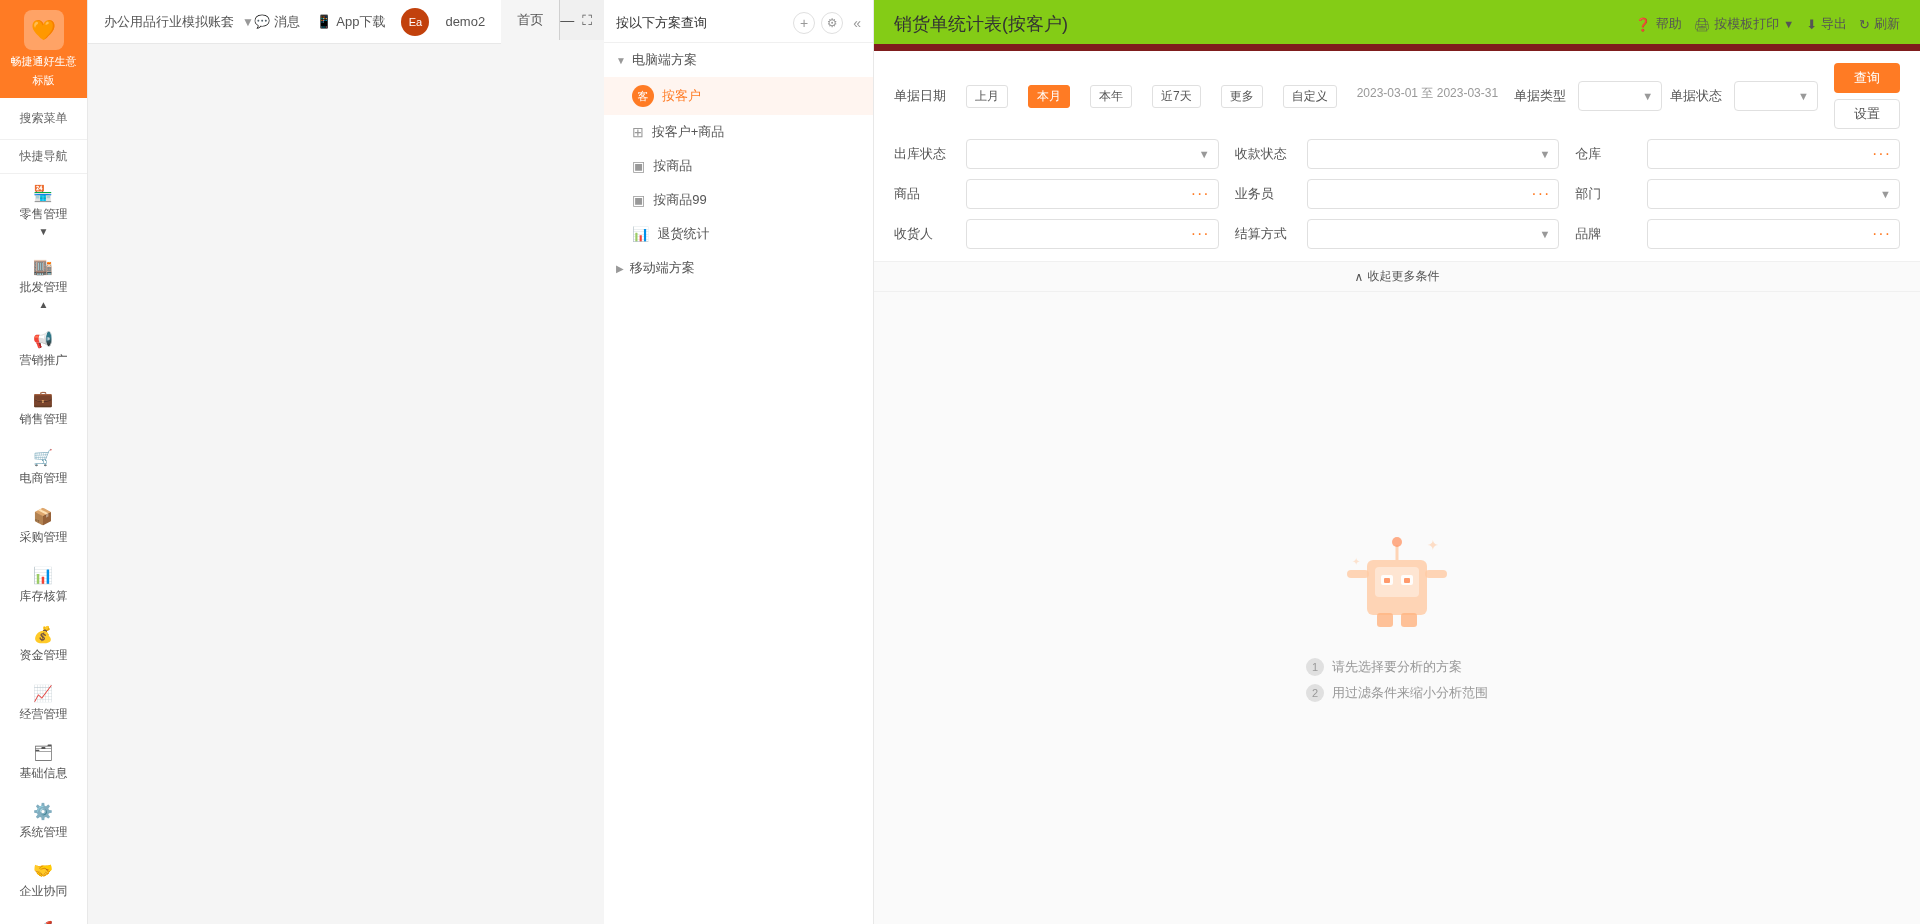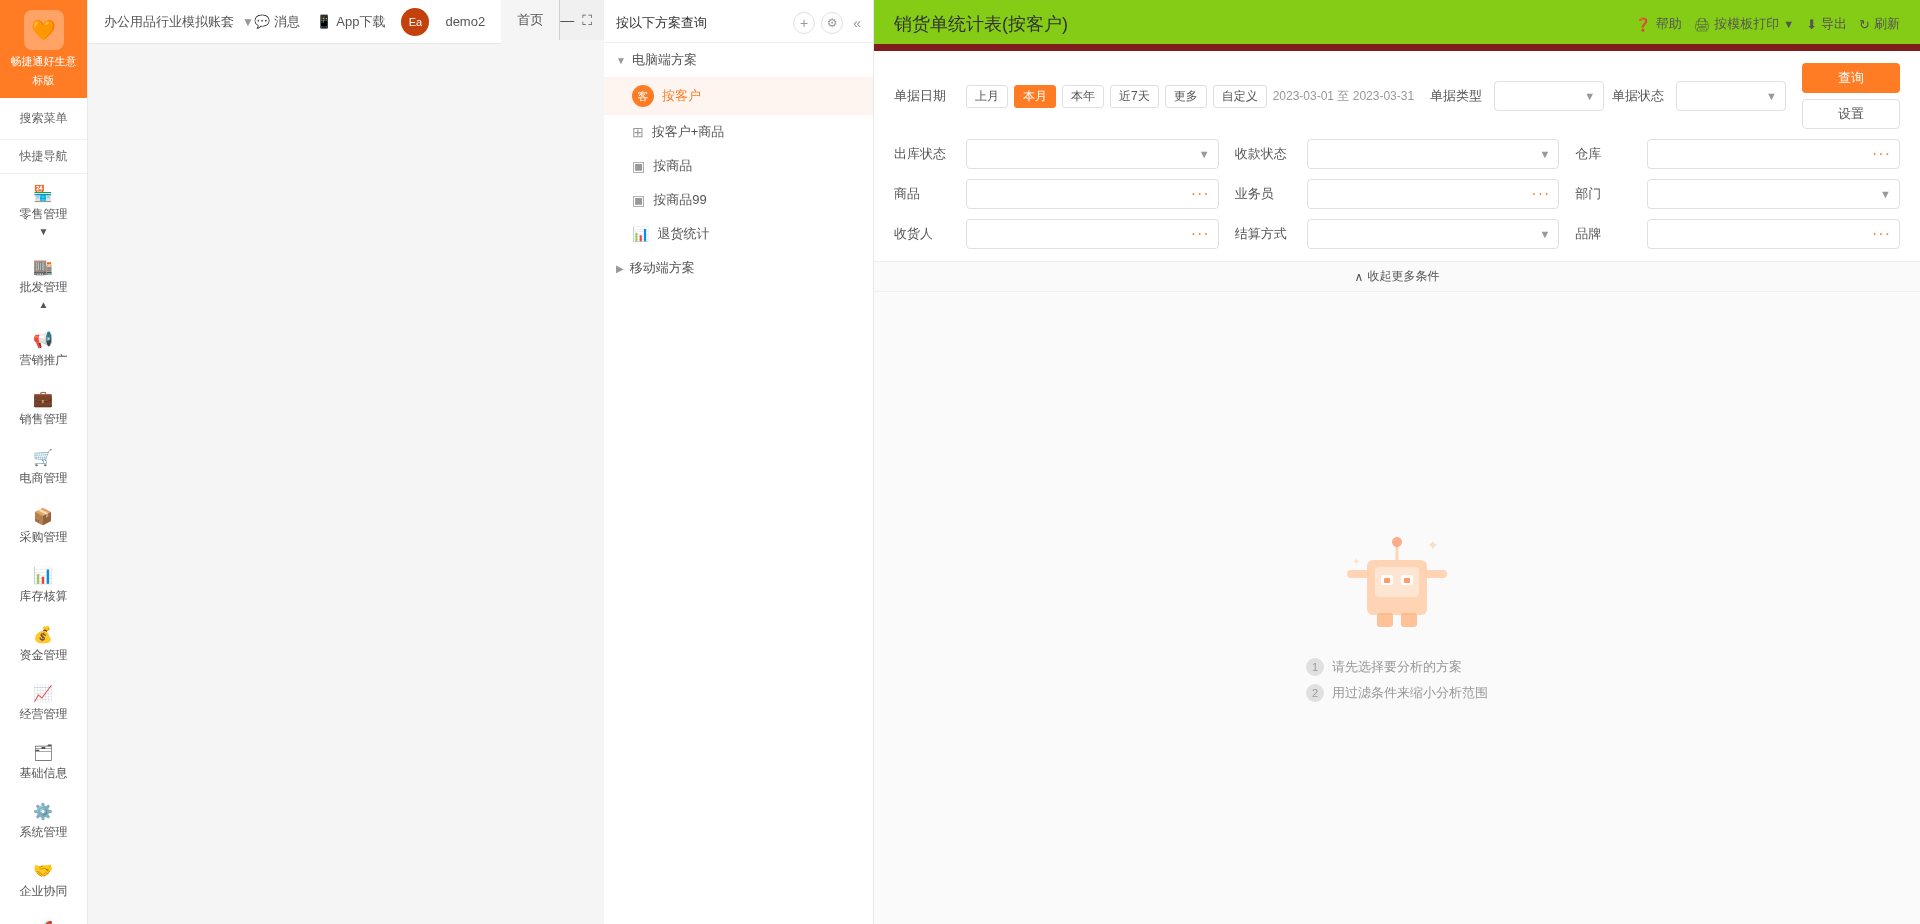--- a/index.html
+++ b/index.html
@@ -63,40 +63,40 @@
     .page-title { font-size: 18px; color: #333; font-weight: 500; }
     .page-header-actions { display: flex; align-items: center; gap: 12px; }
     .header-action-btn { display: flex; align-items: center; gap: 4px; color: #555; font-size: 13px; cursor: pointer; }
     .header-action-btn .print-arrow { font-size: 11px; }
 
     
     .filter-area { background: #fff; padding: 12px 20px; border-bottom: 1px solid #f0f0f0; flex-shrink: 0; }
     .filter-row { display: flex; align-items: center; gap: 16px; margin-bottom: 10px; }
     .filter-row:last-child { margin-bottom: 0; }
     .filter-label { color: #555; font-size: 13px; white-space: nowrap; min-width: 56px; }
-    .date-shortcuts { display: flex; align-items: center; gap: 6px; }
+    .date-shortcuts { display: flex; gap: 20px; }
     .date-btn { padding: 2px 8px; border-radius: 3px; font-size: 12px; cursor: pointer; border: 1px solid #e0e0e0; color: #555; background: #fff; }
     .date-btn.active { background: #ff7b24; color: #fff; border-color: #ff7b24; }
     .date-range { color: #999; font-size: 12px; }
     .filter-select { flex: 1; height: 30px; border: 1px solid #e0e0e0; border-radius: 4px; padding: 0 8px; display: flex; align-items: center; justify-content: space-between; cursor: pointer; background: #fff; color: #555; font-size: 13px; }
     .filter-select .arrow { color: #999; font-size: 11px; }
     .filter-input { flex: 1; height: 30px; border: 1px solid #e0e0e0; border-radius: 4px; padding: 0 8px; display: flex; align-items: center; justify-content: space-between; cursor: pointer; background: #fff; color: #555; font-size: 13px; }
     .filter-input .dots { color: #ff7b24; font-size: 16px; letter-spacing: 1px; }
 
     
     .collapse-row { text-align: center; padding: 6px 0; background: #fafafa; border-bottom: 1px solid #f0f0f0; cursor: pointer; color: #555; font-size: 12px; display: flex; align-items: center; justify-content: center; gap: 4px; flex-shrink: 0; }
 
     
     .empty-state { flex: 1; display: flex; flex-direction: column; align-items: center; justify-content: center; background: #fafafa; gap: 20px; }
     .empty-text { display: flex; flex-direction: column; gap: 8px; }
     .empty-text-item { display: flex; align-items: center; gap: 8px; color: #999; font-size: 13px; }
     .empty-text-item .num { width: 18px; height: 18px; border-radius: 50%; background: #e0e0e0; color: #999; font-size: 11px; display: flex; align-items: center; justify-content: center; }
 
     
-    .query-btn { background: #ff7b24; color: #fff; border: none; border-radius: 4px; padding: 6px 36px; cursor: pointer; font-size: 13px; }
+    .query-btn { background: #ff7b24; color: #fff; border: none; border-radius: 4px; padding: 6px 20px; cursor: pointer; font-size: 13px; }
     .settings-btn { background: #fff; color: #555; border: 1px solid #e0e0e0; border-radius: 4px; padding: 5px 16px; cursor: pointer; font-size: 13px; }
 
     .filter-actions { display: flex; flex-direction: column; gap: 6px; flex-shrink: 0; }
 
     
     .robot-container { position: relative; }
   </style>
 </head>
 <body>
 

